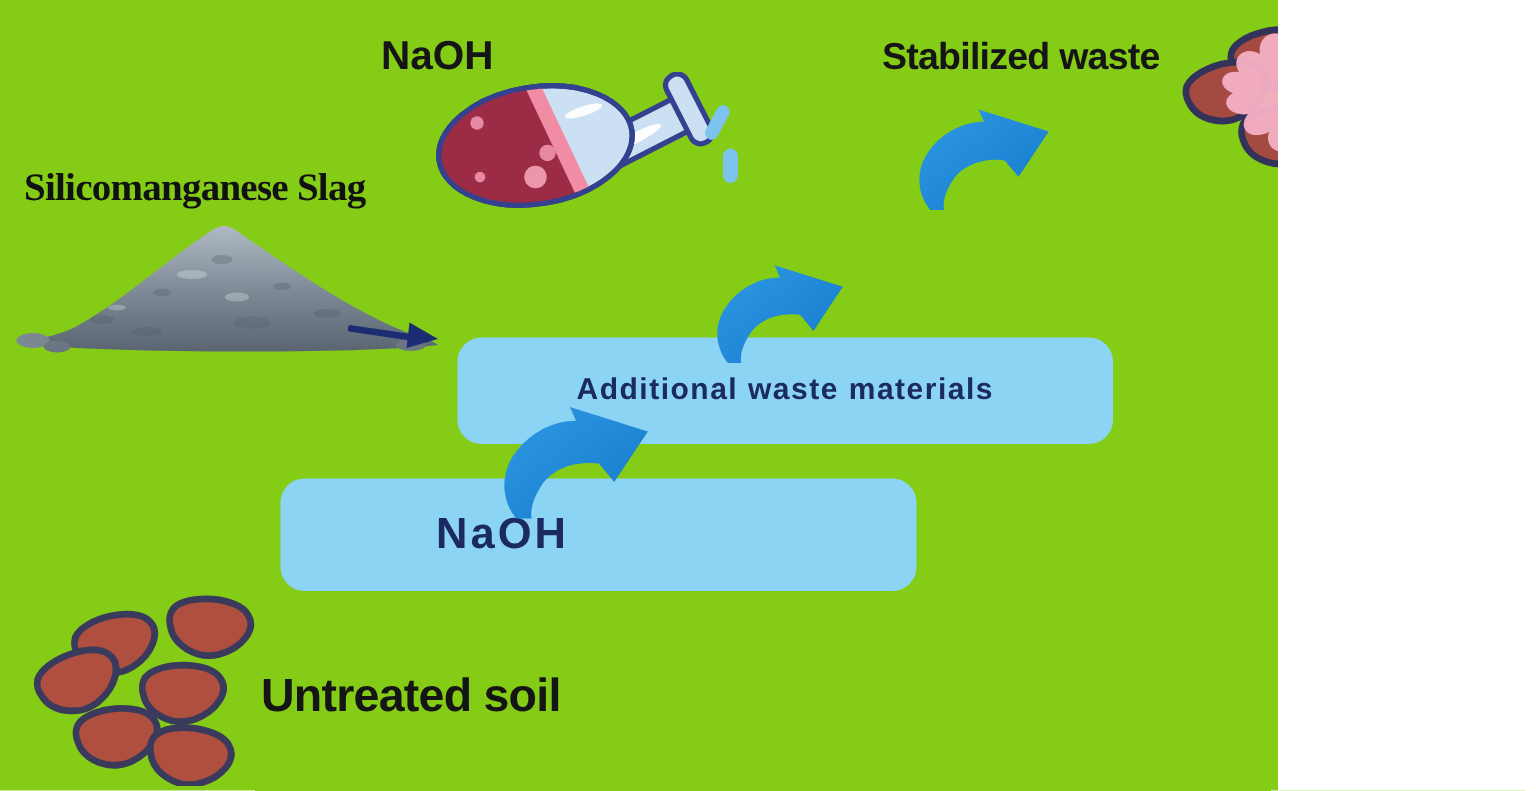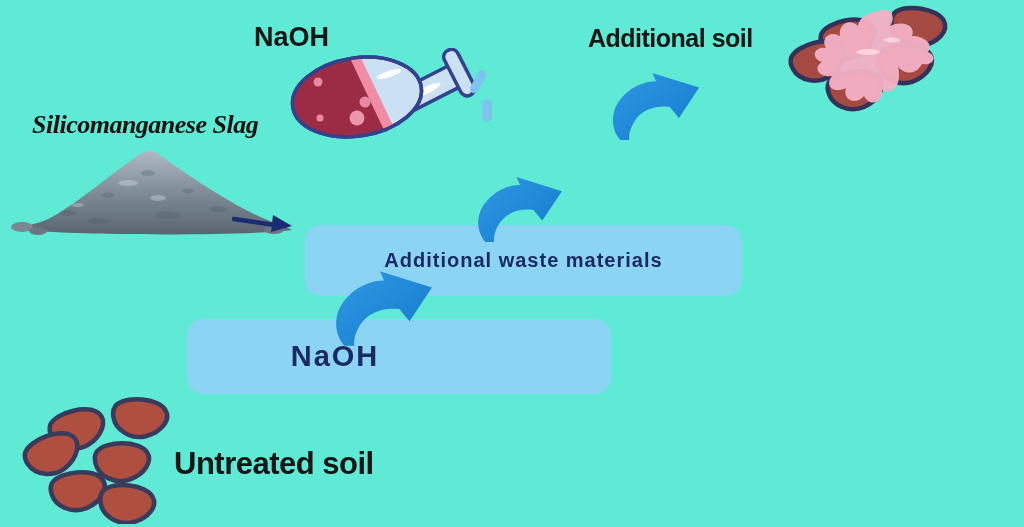--- a/index.html
+++ b/index.html
@@ -1,29 +1,29 @@
 <!DOCTYPE html>
 <html><head>
 <meta charset="utf-8">
 <style>
   html,body{margin:0;padding:0;background:#ffffff;}
   .canvas{
-    position:relative;width:1024px;height:527px;background:#5eead4;
+    position:relative;width:852px;height:527px;background:#84cc16;
     overflow:hidden;font-family:"Liberation Sans", sans-serif;
   }
   .abs{position:absolute;}
   .plain-label{
     color:#151515;font-weight:700;white-space:nowrap;
     font-family:"Liberation Sans", sans-serif;
   }
   .naoh-label{left:254px;top:22px;font-size:27px;letter-spacing:0px;z-index:6;}
   .stabilized-label{left:588px;top:24px;font-size:25px;letter-spacing:-0.5px;z-index:6;}
   .slag-label{
-    left:32px;top:110px;font-size:26px;letter-spacing:-0.5px;z-index:6;
-    font-family:"Liberation Serif", serif;font-weight:700;color:#111;font-style:italic;
+    left:16px;top:110px;font-size:26px;letter-spacing:-0.5px;z-index:6;
+    font-family:"Liberation Serif", serif;font-weight:700;color:#111;
   }
   .untreated-label{left:174px;top:446px;font-size:31px;letter-spacing:-0.5px;z-index:6;}
 
   .process-box{
     position:absolute;background:#8BD4F4;border-radius:16px;z-index:1;
     display:flex;align-items:center;justify-content:center;
     color:#1B2A63;font-weight:700;
   }
   .box-alkali{left:388px;top:123px;width:439px;height:71px;font-size:23px;letter-spacing:1px;}
   .box-waste{left:305px;top:225px;width:437px;height:71px;font-size:20px;letter-spacing:1px;}
@@ -39,21 +39,21 @@
   .arrow1{left:333px;top:269px;z-index:4;}
   .arrow2{left:474px;top:176px;z-index:4;}
   .arrow3{left:609px;top:72px;z-index:4;}
 </style>
 </head>
 <body>
 
 <div class="canvas">
 
   <div class="abs plain-label naoh-label">NaOH</div>
-  <div class="abs plain-label stabilized-label">Additional soil</div>
+  <div class="abs plain-label stabilized-label">Stabilized waste</div>
   <div class="abs slag-label">Silicomanganese Slag</div>
   <div class="abs plain-label untreated-label">Untreated soil</div>
 
   <div class="process-box box-waste">
     <span class="box-label">Additional waste materials</span>
   </div>
   <div class="process-box box-soil">
     <span class="box-label">NaOH</span>
   </div>
 

